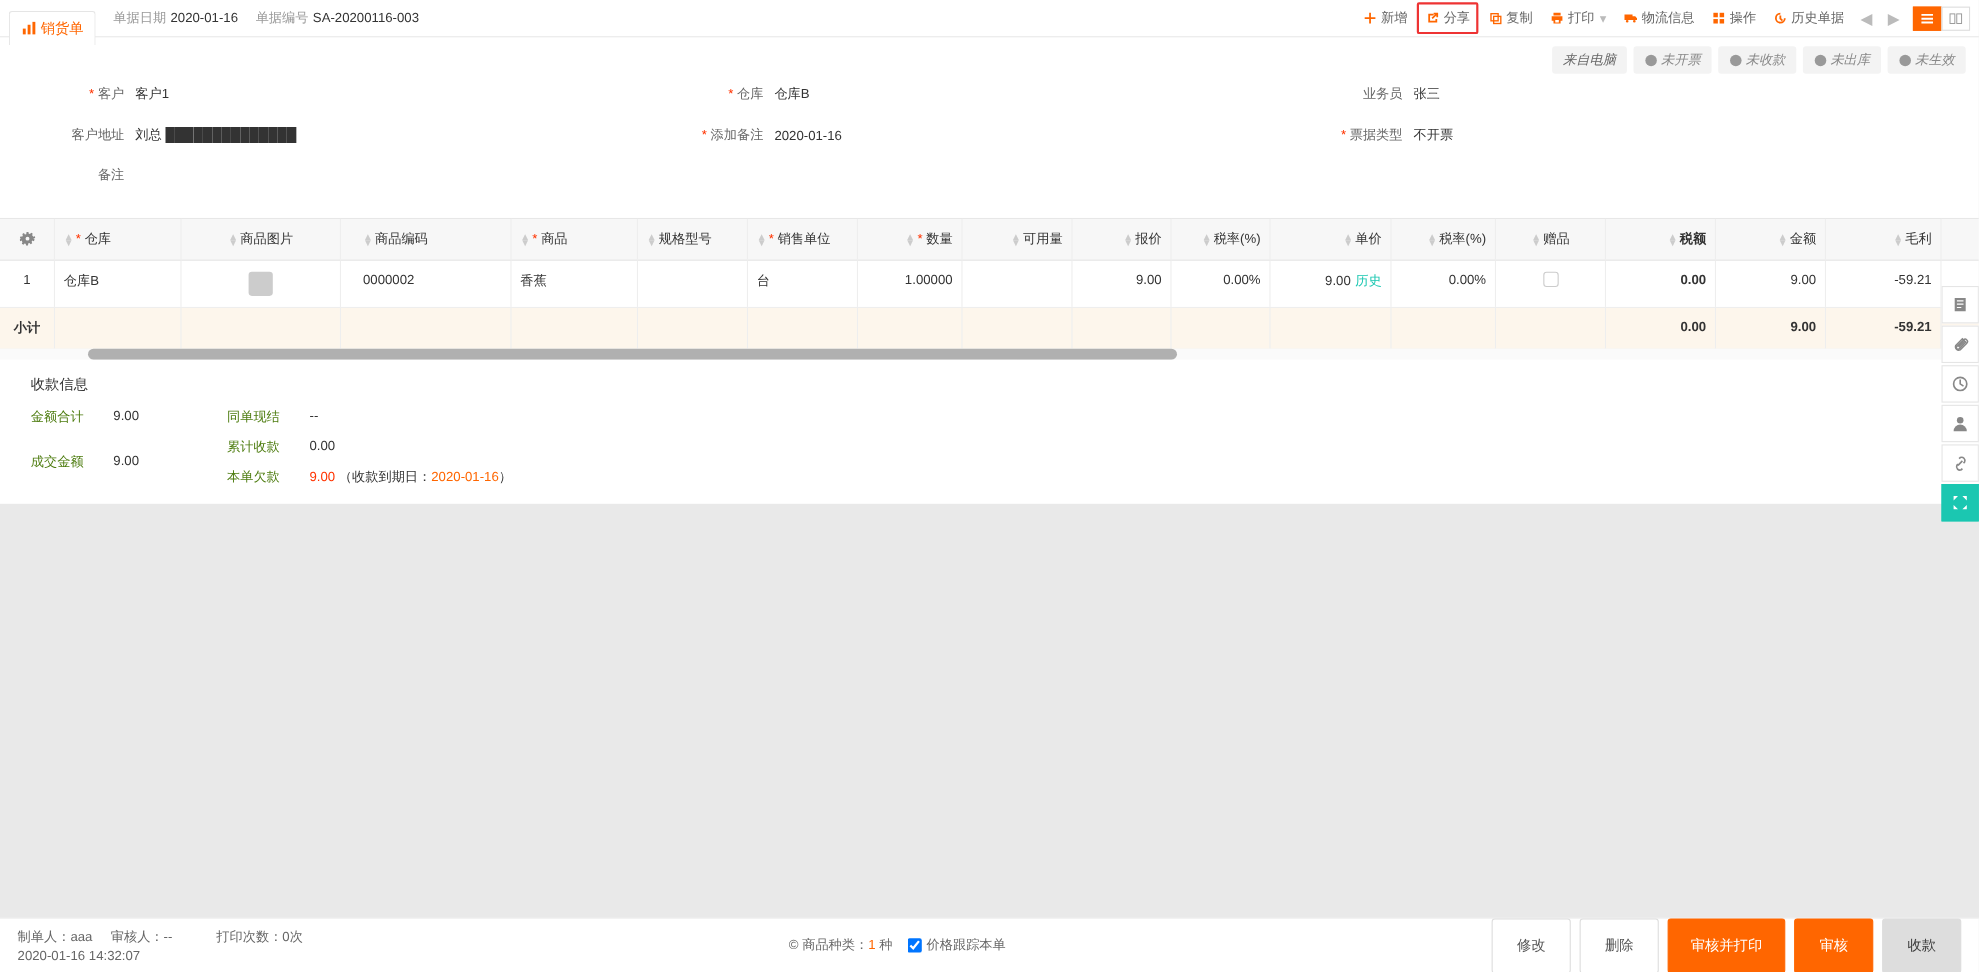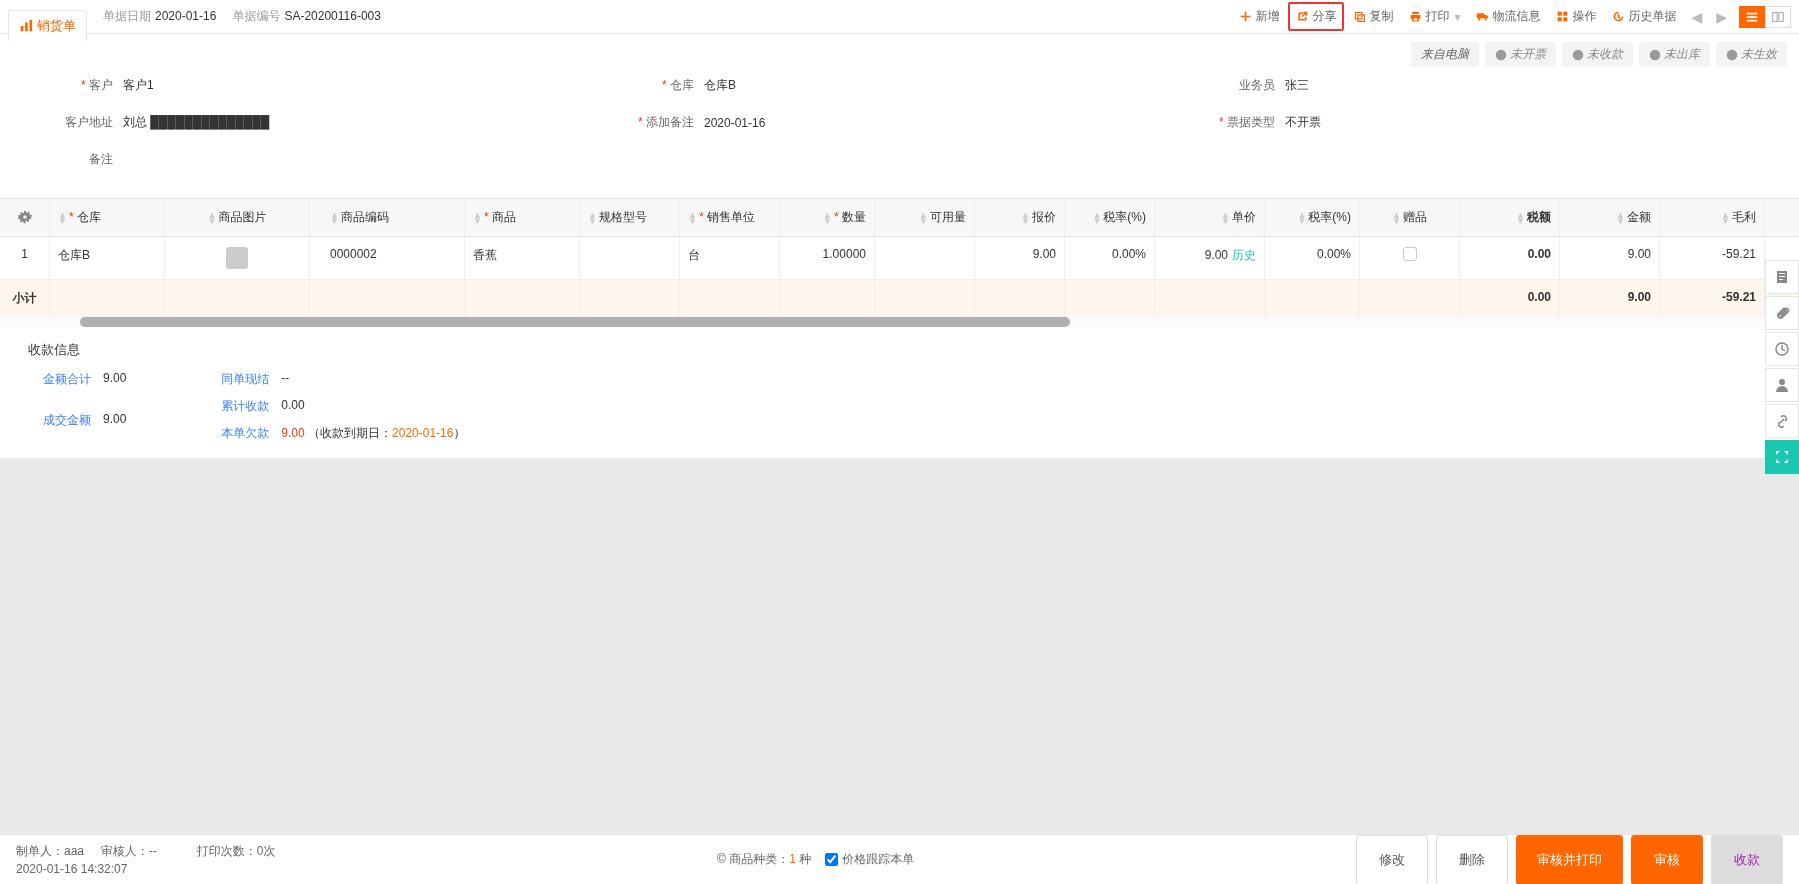--- a/index.html
+++ b/index.html
@@ -67,41 +67,41 @@
   .img-ph{width:22px;height:22px;background:#ccc;border-radius:3px;display:inline-block;vertical-align:middle;}
   .hist{color:#1bc7b1;cursor:pointer;margin-left:4px;}
   .chk{width:14px;height:14px;border:1px solid #ccc;border-radius:3px;background:#fff;display:inline-block;}
   .hscroll{height:10px;background:#fafafa;position:relative;margin-top:-1px;}
   .hscroll .thumb{position:absolute;left:80px;width:990px;height:10px;background:#b0b0b0;border-radius:5px;}
 
   .pay-sec{padding:14px 28px 8px;}
   .pay-sec h4{font-weight:normal;font-size:13px;margin-bottom:12px;}
   .pay-grid{display:flex;gap:80px;}
   .pg-col{display:grid;grid-template-columns:75px 1fr;row-gap:10px;font-size:12px;color:#333;}
-  .pg-col .pl{text-align:right;padding-right:12px;color:#3b82f6;}
+  .pg-col .pl{padding-right:12px;color:#4d7c0f;}
   .pg-col .pv{color:#333;}
   .pg-col .red{color:#f30;}
   .pg-col .or{color:#f60;}
 
   .side-rail{position:absolute;right:0;top:260px;display:flex;flex-direction:column;gap:2px;}
   .side-rail .s{width:34px;height:34px;background:#fff;border:1px solid #e5e5e5;display:flex;align-items:center;justify-content:center;cursor:pointer;}
   .side-rail .s svg{width:16px;height:16px;fill:#888;}
   .side-rail .s.green{background:#1bc7b1;border-color:#1bc7b1;}
   .side-rail .s.green svg{fill:#fff;}
 
   .footer{position:absolute;bottom:0;left:0;right:0;background:#fff;border-top:1px solid #e5e5e5;height:50px;display:flex;align-items:center;justify-content:space-between;padding:0 16px;}
   .f-left{color:#666;font-size:12px;}
   .f-left .line2{margin-top:2px;}
   .f-mid{display:flex;align-items:center;gap:14px;color:#666;}
   .f-mid .k .num{color:#f60;}
   .f-mid label{display:flex;align-items:center;gap:4px;}
   .f-right{display:flex;gap:8px;}
   .btn{min-width:72px;height:50px;padding:0 20px;border-radius:3px;border:1px solid #ddd;background:#fff;color:#555;cursor:pointer;font-size:13px;}
   .btn.pri{background:#f60;border-color:#f60;color:#fff;}
-  .btn.dis{background:#ddd;border-color:#ddd;color:#a21caf;cursor:default;}
+  .btn.dis{background:#ddd;border-color:#ddd;color:#404040;cursor:default;}
   svg{display:inline-block;vertical-align:middle;}
   .f-left-cols{display:flex;gap:40px;}
 </style>
 </head>
 <body>
 
 <div class="doc-bar">
   <div class="doc-left">
     <div class="tab-label">
       <svg class="ic" viewBox="0 0 16 16">

